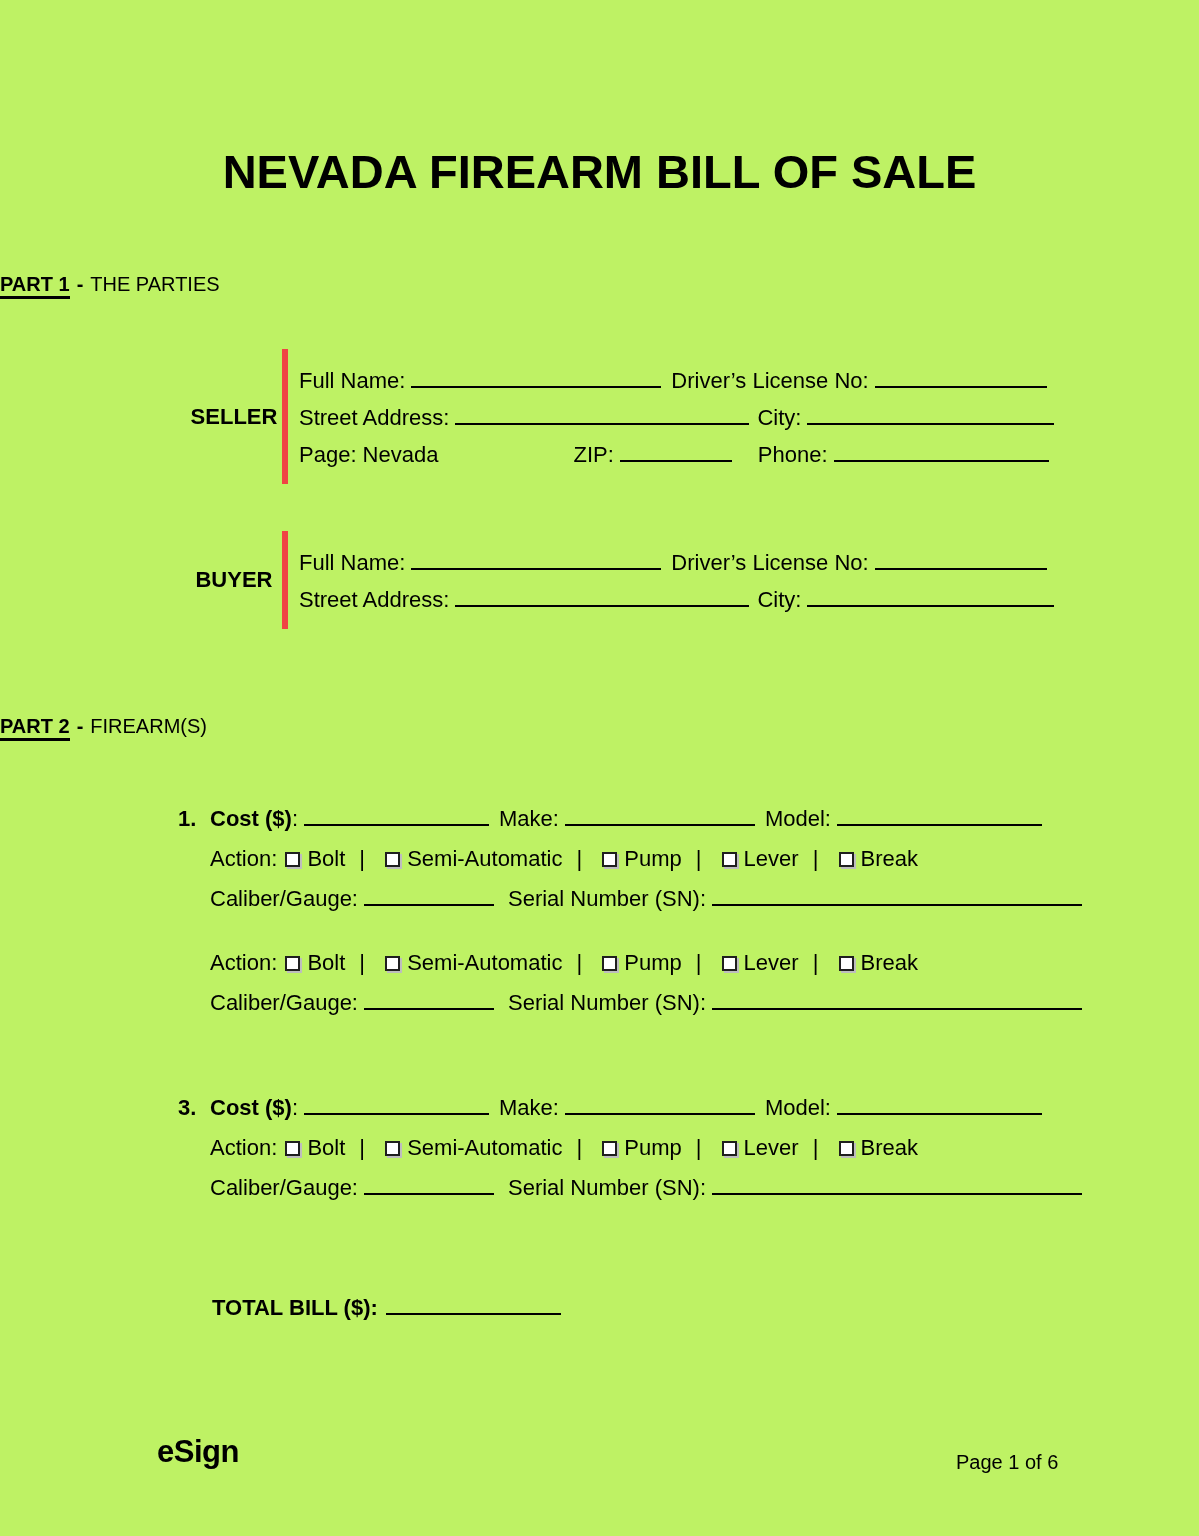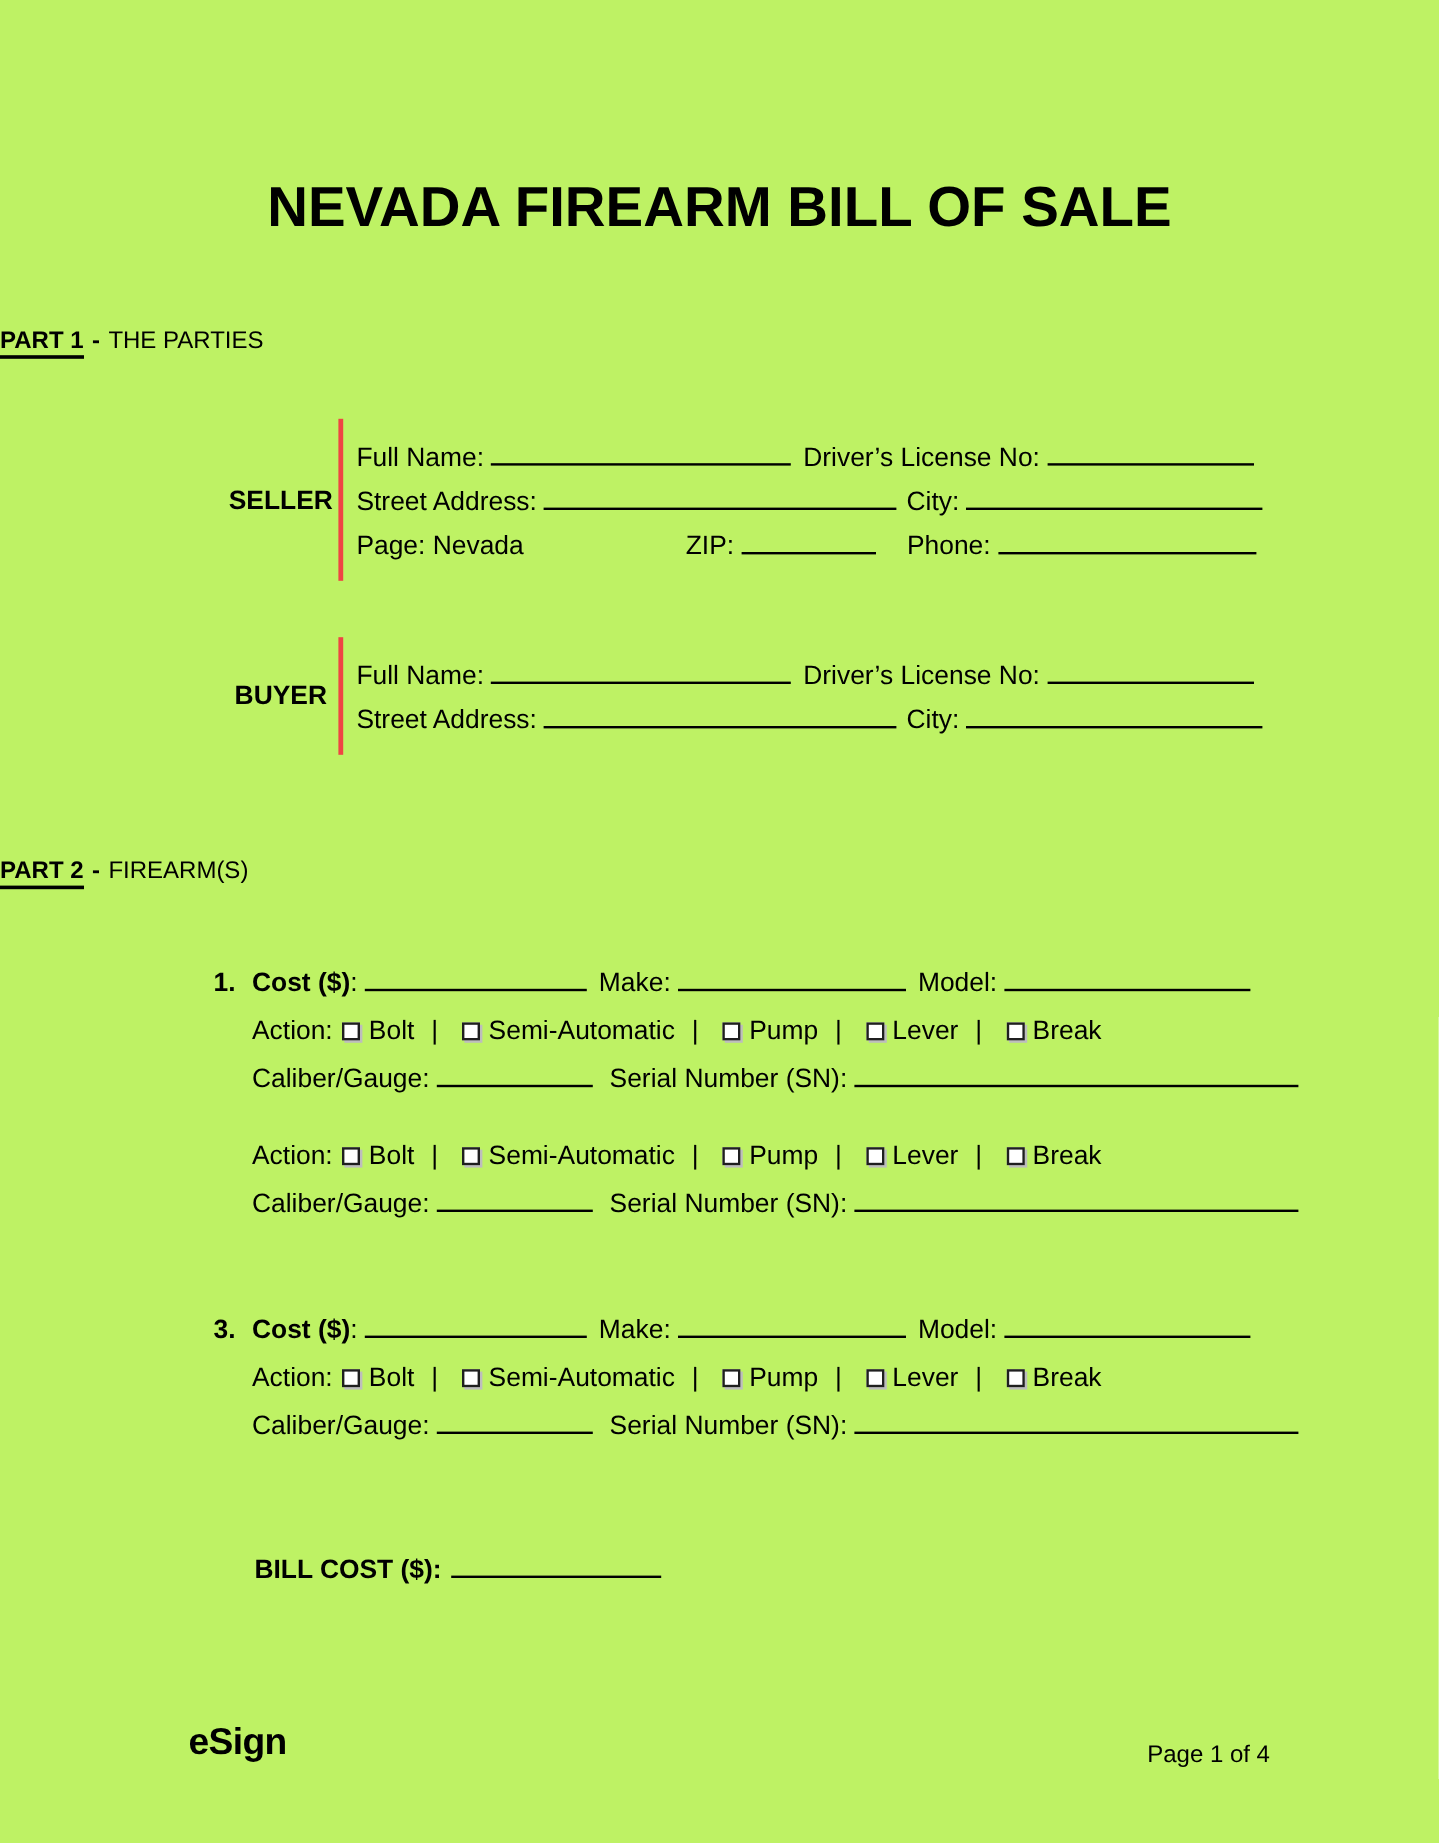--- a/index.html
+++ b/index.html
@@ -31,21 +31,21 @@
   #part1-heading { top:273px; }
   #part2-heading { top:715px; }
   .ph-label { font-weight:bold; border-bottom:3px solid #000; padding-bottom:1px; }
   .ph-sep   { font-weight:bold; margin:0 7px; }
 
   
   .party { position:absolute; left:186px; display:flex; align-items:center; }
   #seller-block { top:349px; }
   #buyer-block  { top:531px; }
   .party-label { width:96px; font-size:22px; font-weight:bold;text-align:center; }
-  .party-fields { border-left:4px solid #ef4444; padding:12px 0 12px 11px; }
+  .party-fields { border-left:6px solid #ef4444; padding:12px 0 12px 11px; }
   .frow { height:37px; line-height:37px; font-size:22px; white-space:nowrap; }
 
   
   .blank {
     display:inline-block;
     border-bottom:2px solid #000;
     height:27px;
     margin-left:6px;
   }
   .w250{width:250px} .w172{width:172px}
@@ -179,19 +179,19 @@
       <span class="cb"></span><span class="opt">Pump</span><span class="pipe">|</span>
       <span class="cb"></span><span class="opt">Lever</span><span class="pipe">|</span>
       <span class="cb"></span><span class="opt">Break</span>
     </div>
     <div class="irow indent">
       <span>Caliber/Gauge:</span><span class="blank w130"></span><span class="ml14">Serial Number (SN):</span><span class="blank w370"></span>
     </div>
   </div>
 
   <div class="total-row">
-    <span>BILL COST ($):</span><span class="blank w175 ml8"></span>
+    <span>TOTAL BILL ($):</span><span class="blank w175 ml8"></span>
   </div>
 
   <div class="footer-brand">eSign</div>
-  <div class="footer-page">Page 1 of 4</div>
+  <div class="footer-page">Page 1 of 6</div>
 
 </div>
 
 </body></html>

